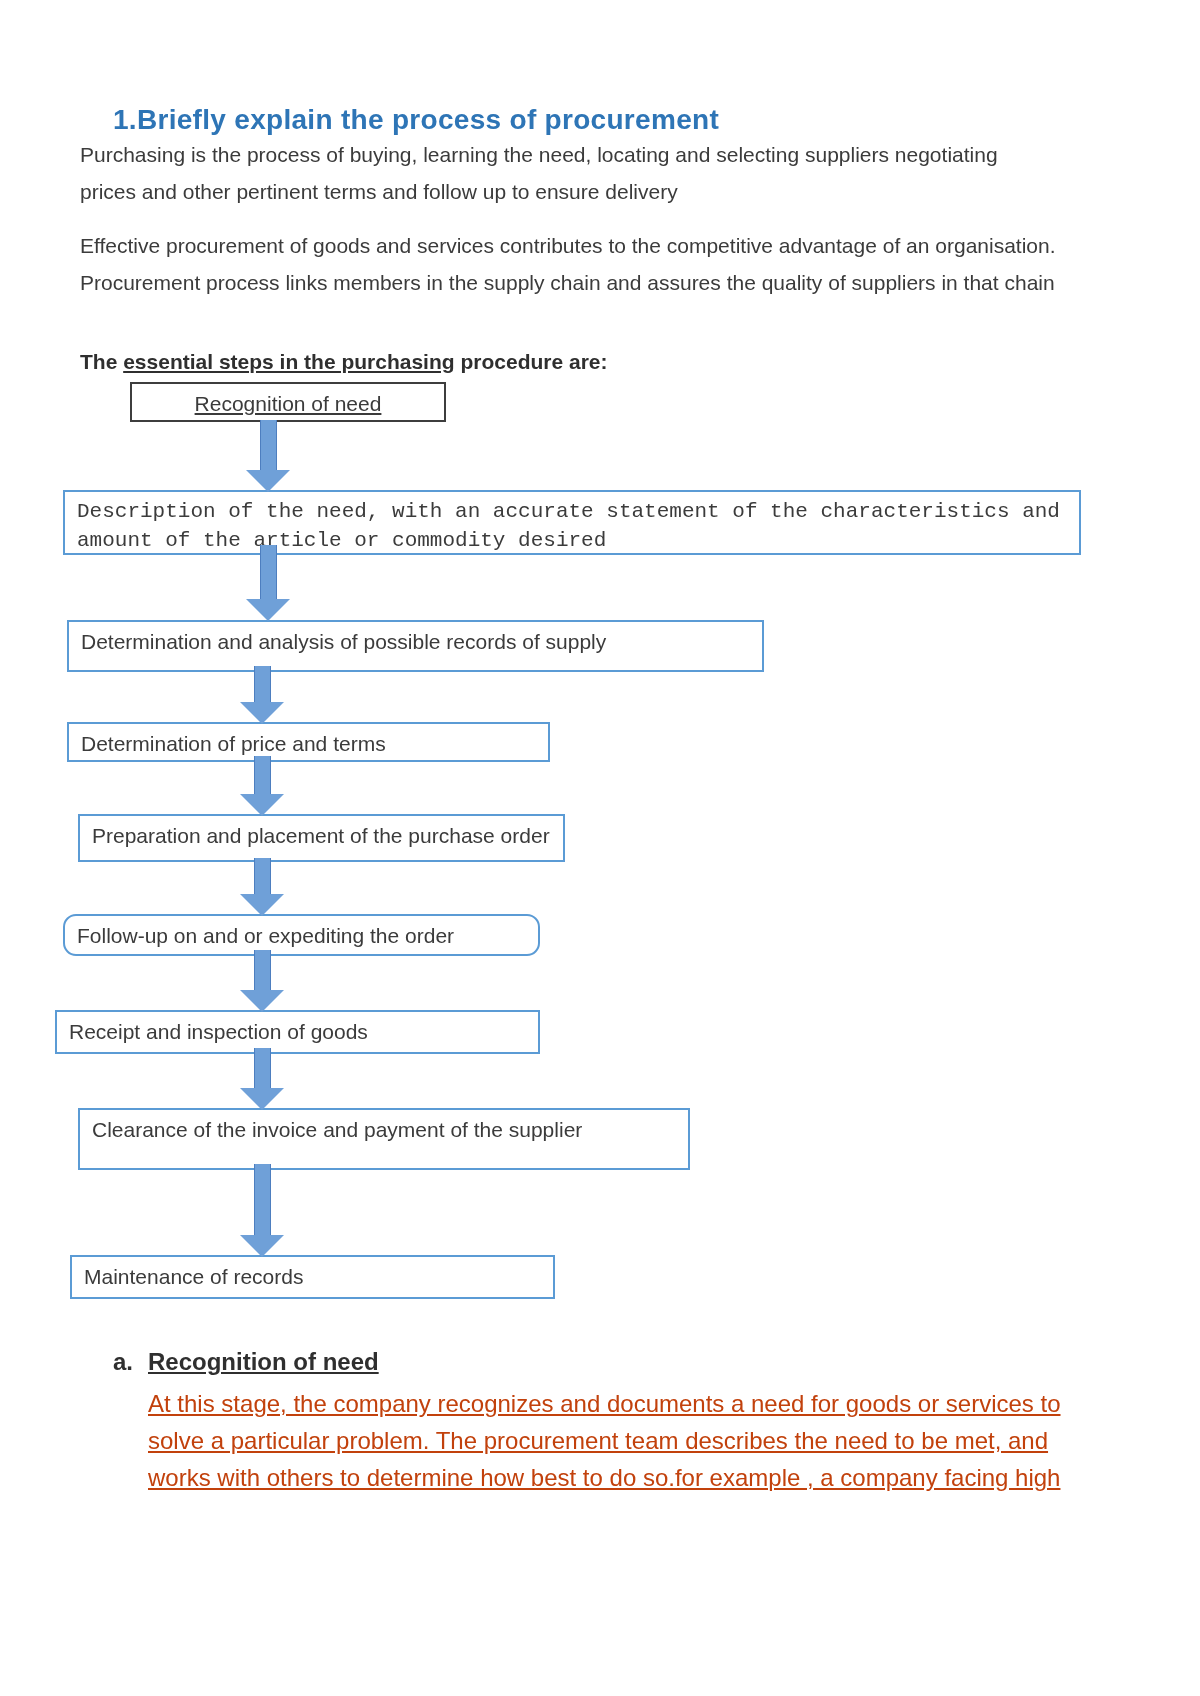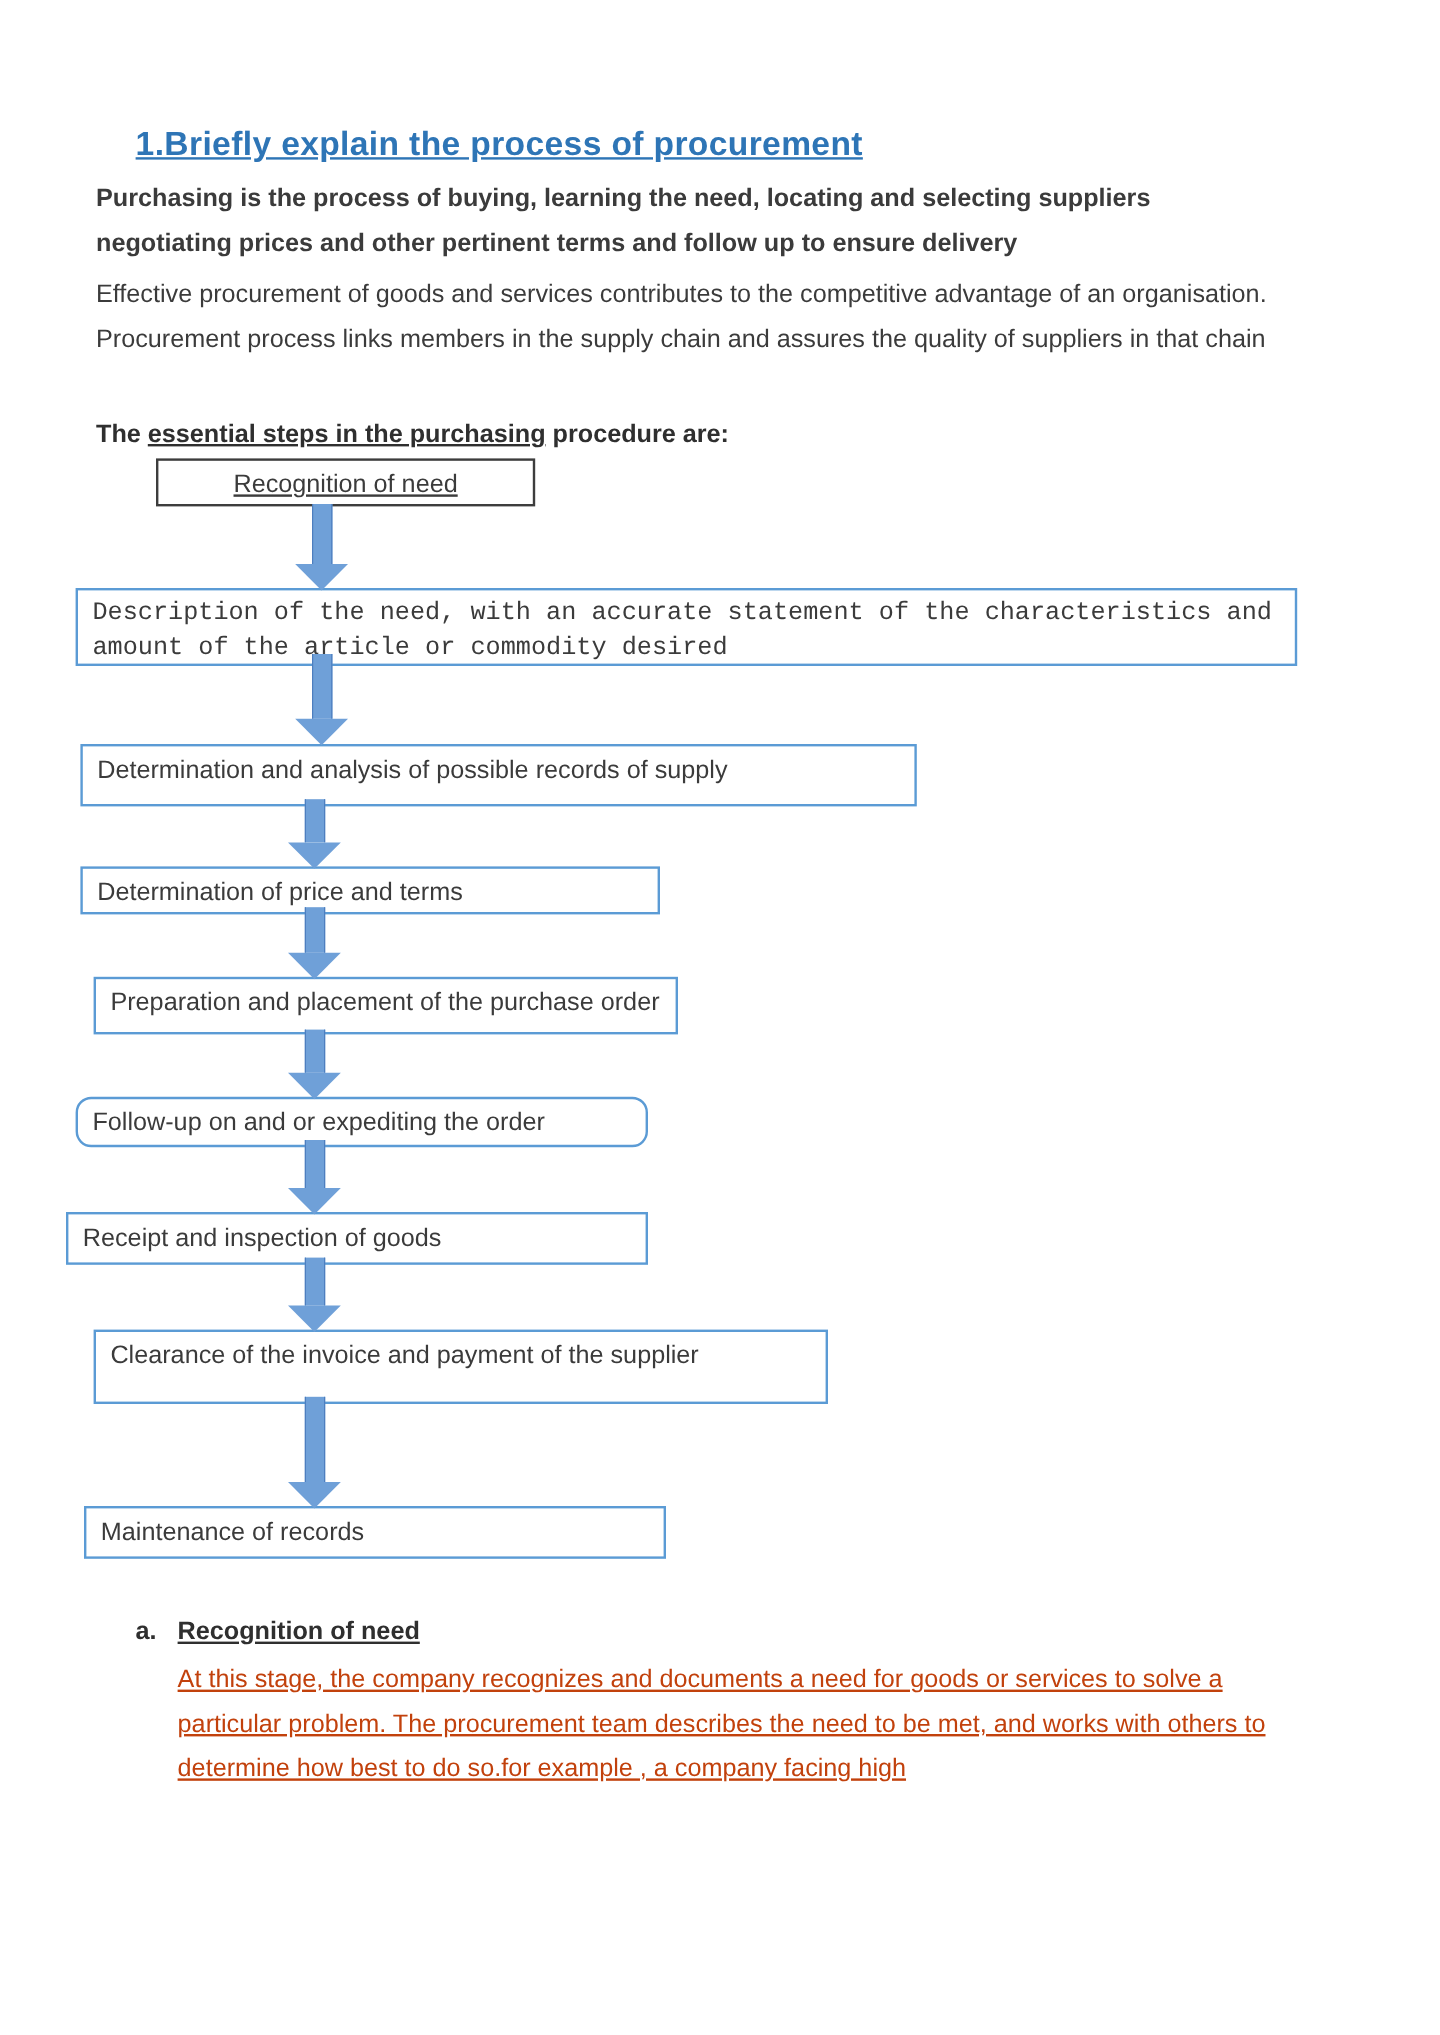--- a/index.html
+++ b/index.html
@@ -12,30 +12,29 @@
     overflow: hidden;
   }
   .title {
     position: absolute;
     left: 113px; top: 104px;
     margin: 0;
     font-size: 28px;
     font-weight: bold;
     letter-spacing: 0.3px;
     color: #2E75B6;
-    text-decoration: underline;
   }
   .para {
     position: absolute;
     margin: 0;
     font-size: 21px;
     line-height: 37px;
     color: #3b3b3b;
   }
-  .p1 { left: 80px; top: 147px; width: 940px; font-weight: bold; }
+  .p1 { left: 80px; top: 136px; width: 940px; }
   .p2 { left: 80px; top: 227px; width: 1020px; }
   .steps-heading {
     position: absolute;
     left: 80px; top: 350px;
     margin: 0;
     font-size: 21px;
     font-weight: bold;
     color: #2f2f2f;
   }
   .ul { text-decoration: underline; margin-top: 40px; }
@@ -72,21 +71,21 @@
   }
   .arrow .head {
     width: 0; height: 0;
     border-left: 22px solid transparent;
     border-right: 22px solid transparent;
     border-top: 22px solid #6FA0D8;
   }
   .note {
     position: absolute;
     left: 113px; top: 1348px;
-    font-size: 21px;
+    font-size: 24px;
   }
   .note .marker {
     font-weight: bold;
     display: inline-block;
     width: 35px;
     color: #2f2f2f;
   }
   .note .note-title {
     font-weight: bold;
     text-decoration: underline;

